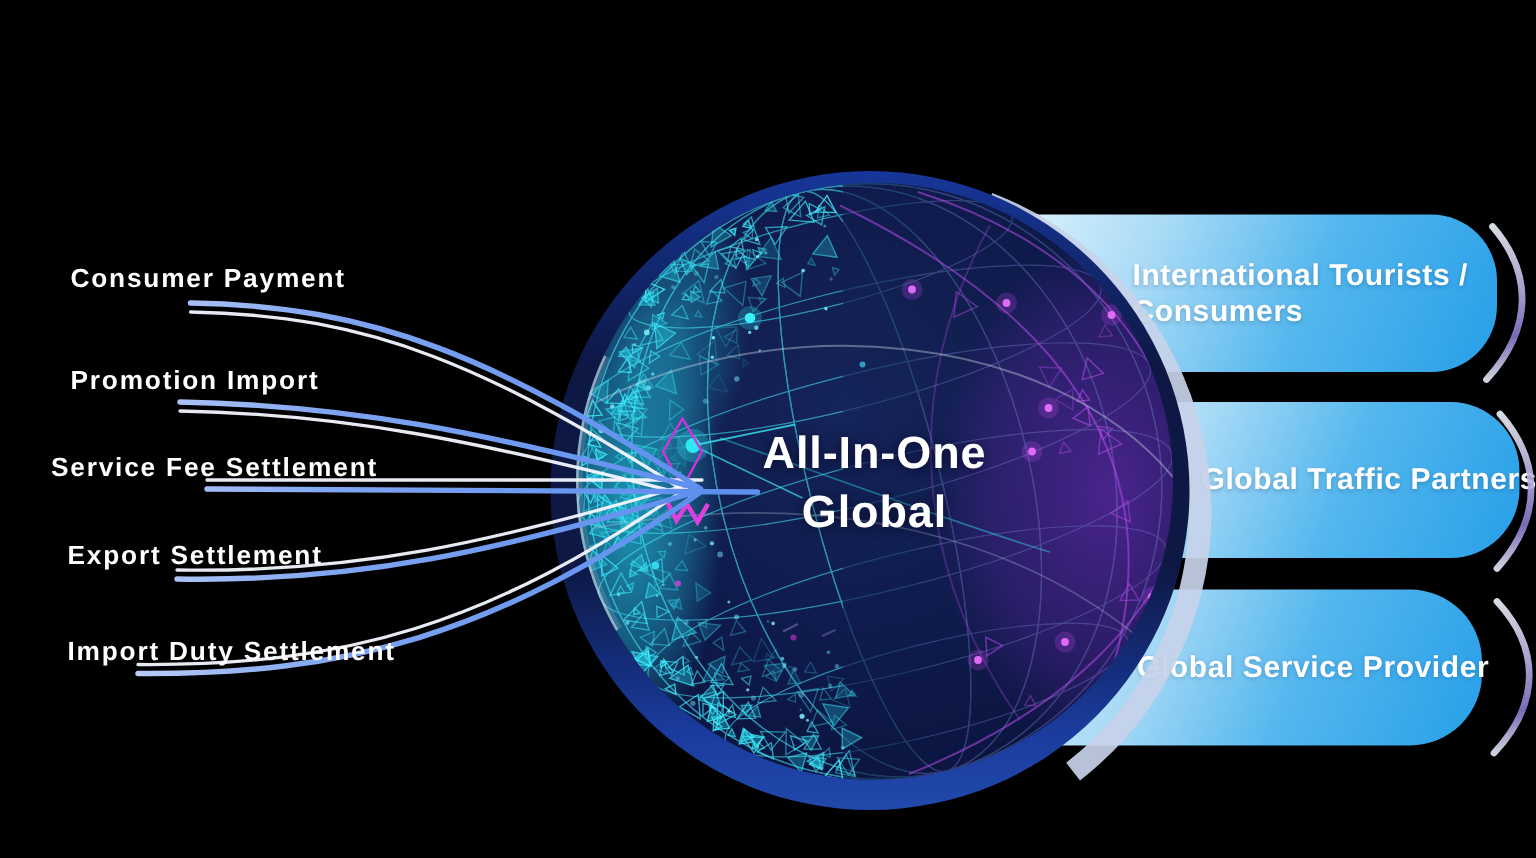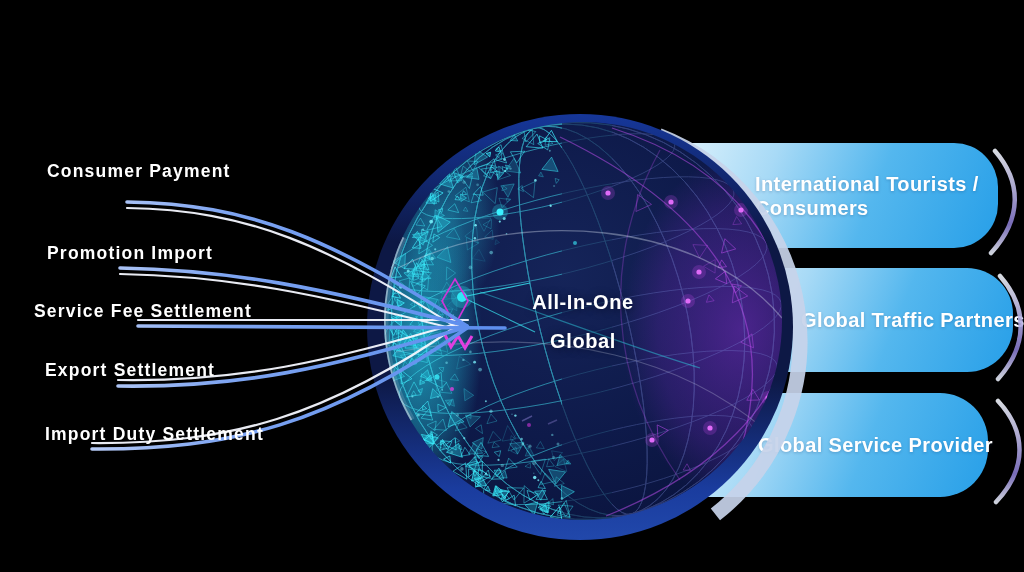--- a/index.html
+++ b/index.html
@@ -15,28 +15,28 @@
     text-shadow:0 1px 3px rgba(10,40,90,.25);}
   #card-0{left:658px;top:143px;width:340px;height:105px;border-radius:6px 44px 44px 6px;}
   #card-0 .card-label{padding-left:97px;width:252px;}
   #card-1{left:695px;top:268px;width:318px;height:104px;border-radius:8px 46px 46px 8px;}
   #card-1 .card-label{padding-left:106px;white-space:nowrap;}
   #card-2{left:658px;top:393px;width:330px;height:104px;border-radius:8px 48px 48px 8px;}
   #card-2 .card-label{padding-left:100px;white-space:nowrap;}
   
   .feature{position:absolute;z-index:3;color:#fff;font-weight:700;font-size:17.5px;
     letter-spacing:1.2px;white-space:nowrap;}
-  #feat-0{left:47px;top:161px;}
+  #feat-0{left:47px;top:175px;}
   #feat-1{left:47px;top:243px;}
   #feat-2{left:34px;top:301px;}
   #feat-3{left:45px;top:360px;}
   #feat-4{left:45px;top:424px;}
   
   #center-title{position:absolute;z-index:3;left:443px;top:283px;width:280px;
-    text-align:center;color:#fff;font-weight:700;font-size:20px;line-height:39px;
+    text-align:center;color:#fff;font-weight:700;font-size:30px;line-height:39px;
     letter-spacing:.6px;text-shadow:0 1px 8px rgba(0,0,25,.65);}
   
   #gfx{position:absolute;z-index:2;left:0;top:0;}
 </style>
 </head>
 <body>
 
 <div id="stage">
 
   <div class="card" id="card-0">

